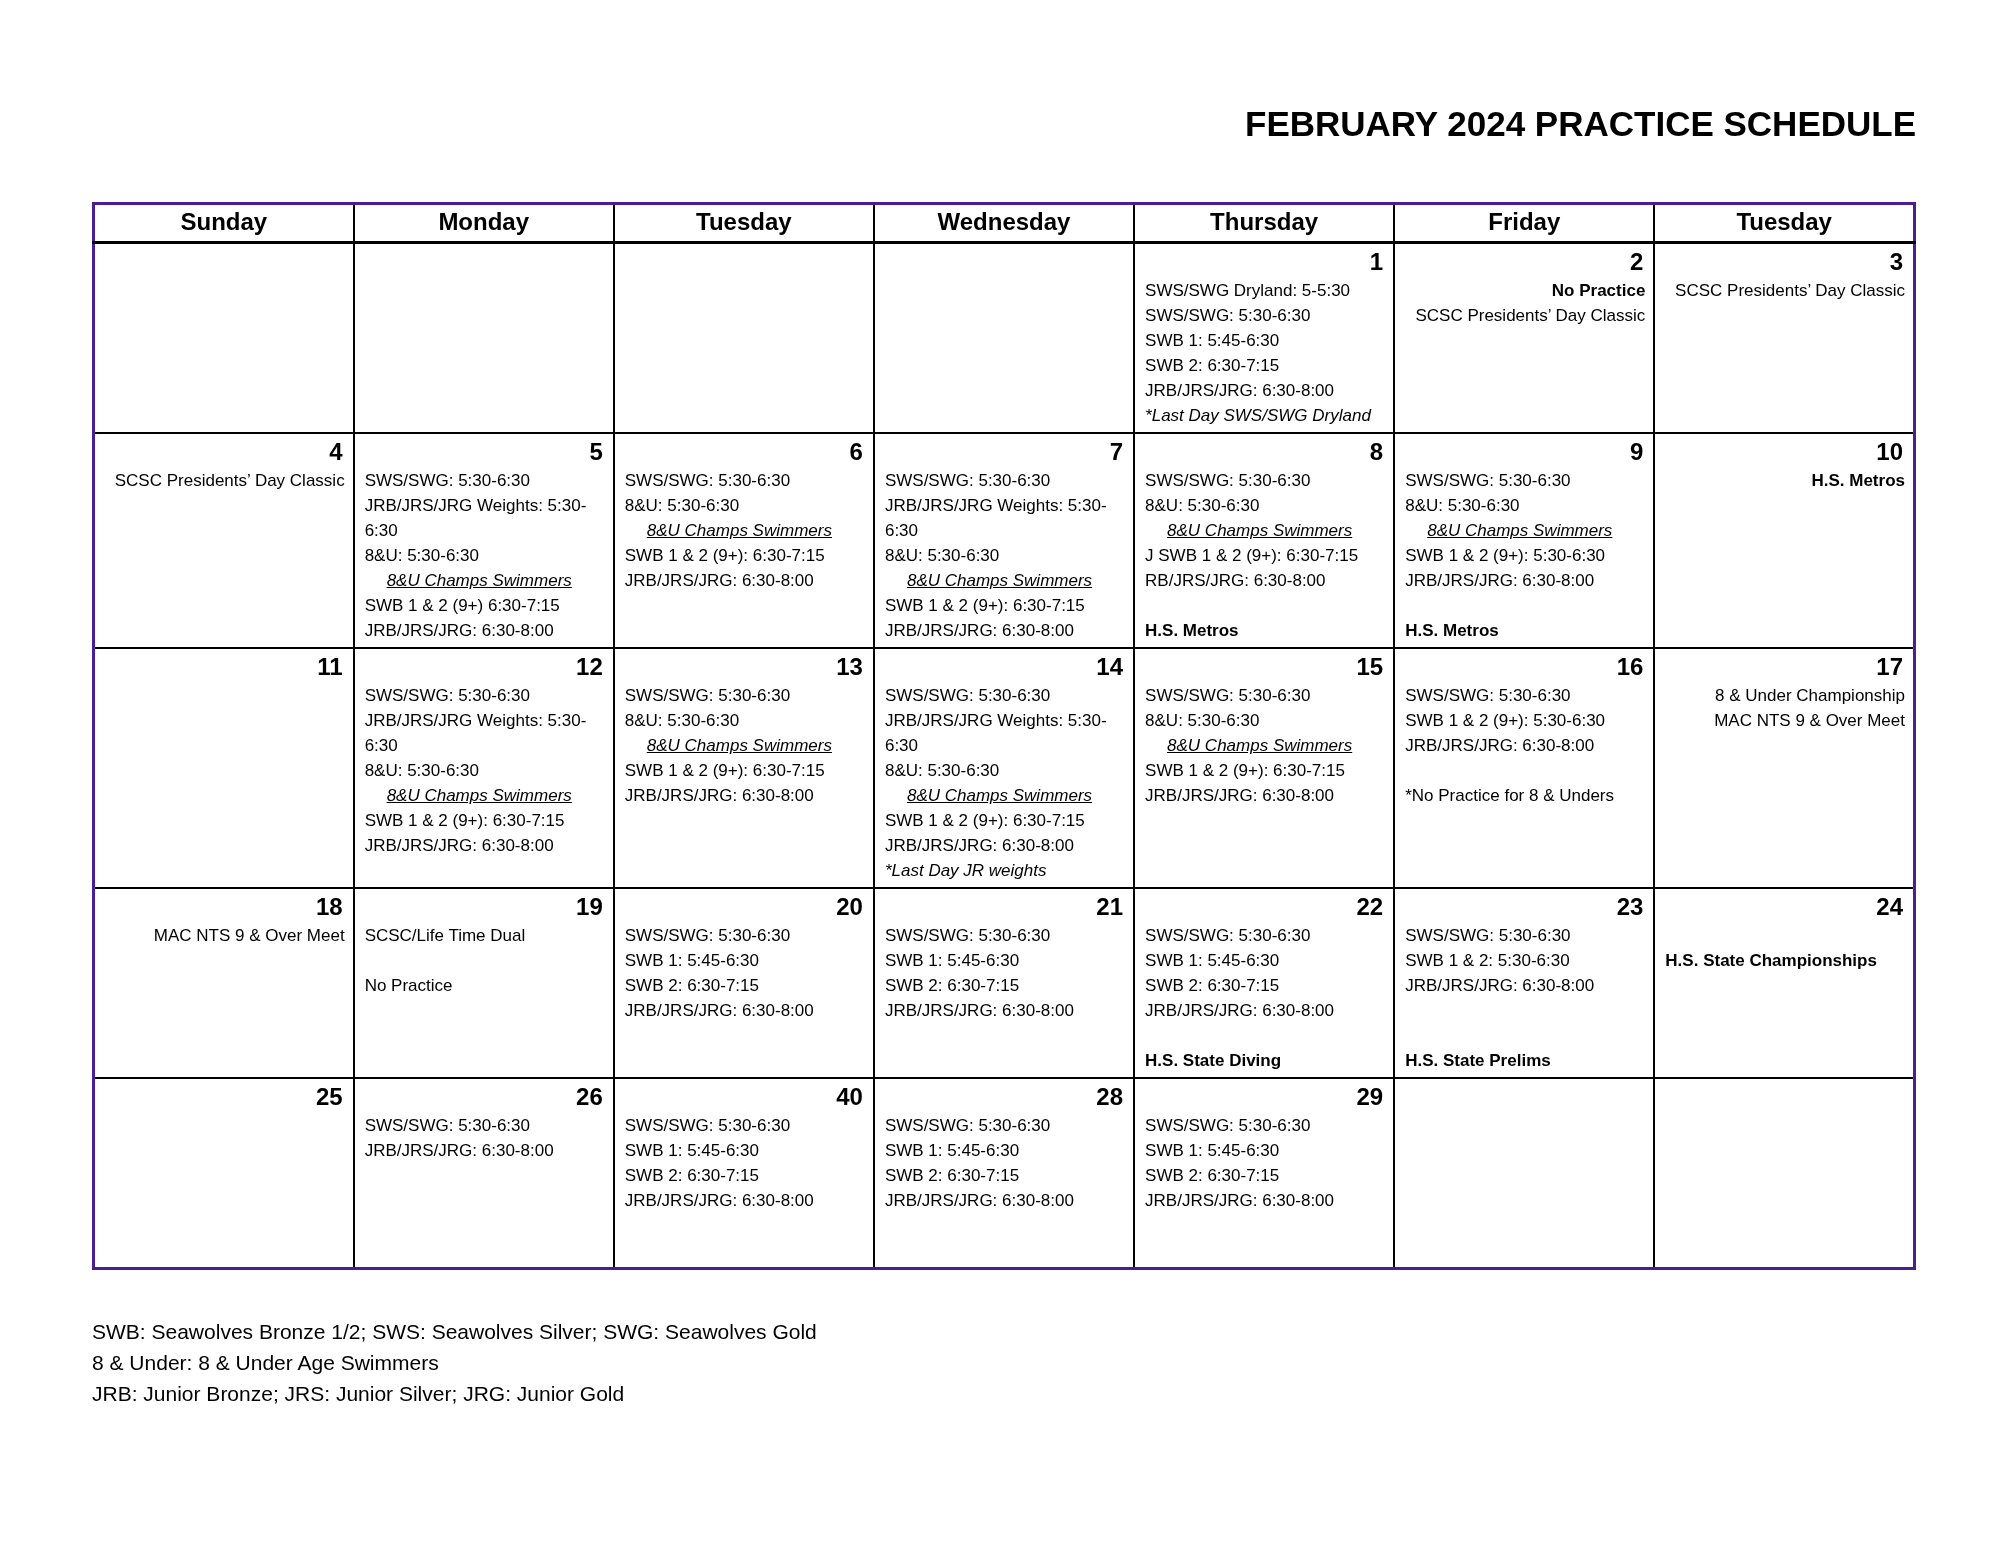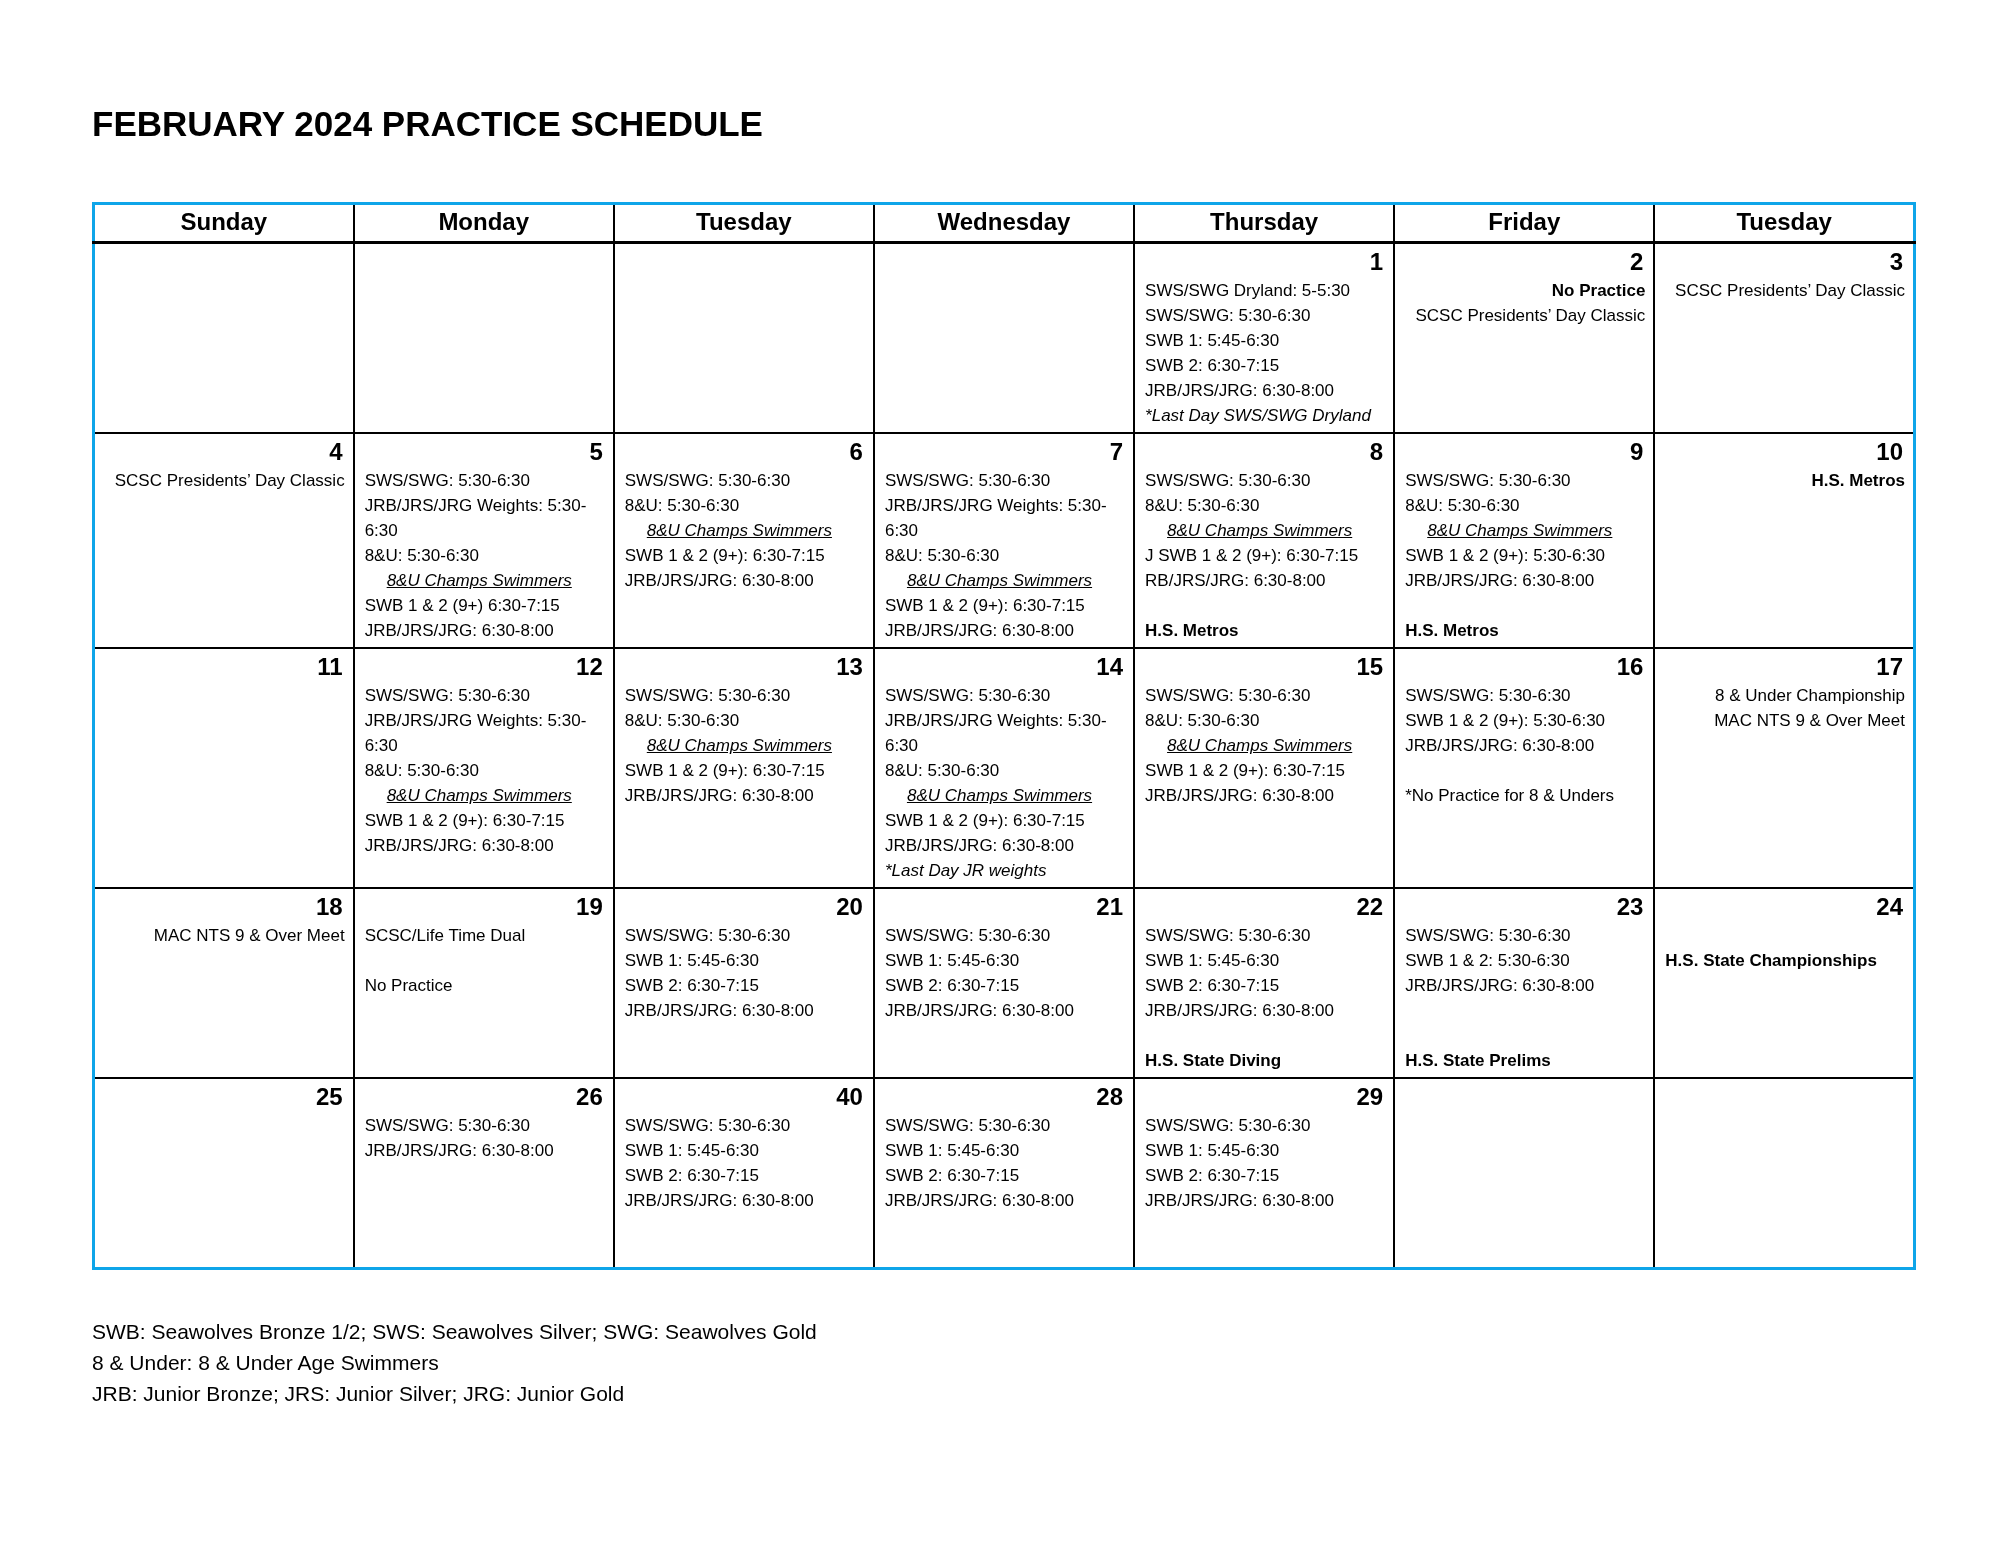--- a/index.html
+++ b/index.html
@@ -1,24 +1,24 @@
 <!DOCTYPE html>
 <html><head>
 <meta charset="utf-8">
 <style>
   html,body{margin:0;padding:0;background:#ffffff;color:#000000;}
   body{width:2000px;height:1545px;font-family:"Liberation Sans",sans-serif;overflow:hidden;}
   .page{padding:104px 84px 0 92px;}
   .title{
-    width:1824px;text-align:left;font-size:35px;font-weight:bold;
+    width:1824px;text-align:right;font-size:35px;font-weight:bold;
     letter-spacing:0px;margin:0 0 58px 0;
   }
   table.calendar{
     border-collapse:collapse;table-layout:fixed;width:1824px;
-    border:3px solid #0ea5e9;
+    border:3px solid #4c1d95;
   }
   th{
     border:2px solid #000;border-bottom:3px solid #000;
     font-size:24px;font-weight:bold;text-align:center;padding:3px 0 5px 0;
   }
   td{
     border:2px solid #000;vertical-align:top;
     padding:2px 8px 4px 10px;
   }
   tr.week-1{height:184px;}

